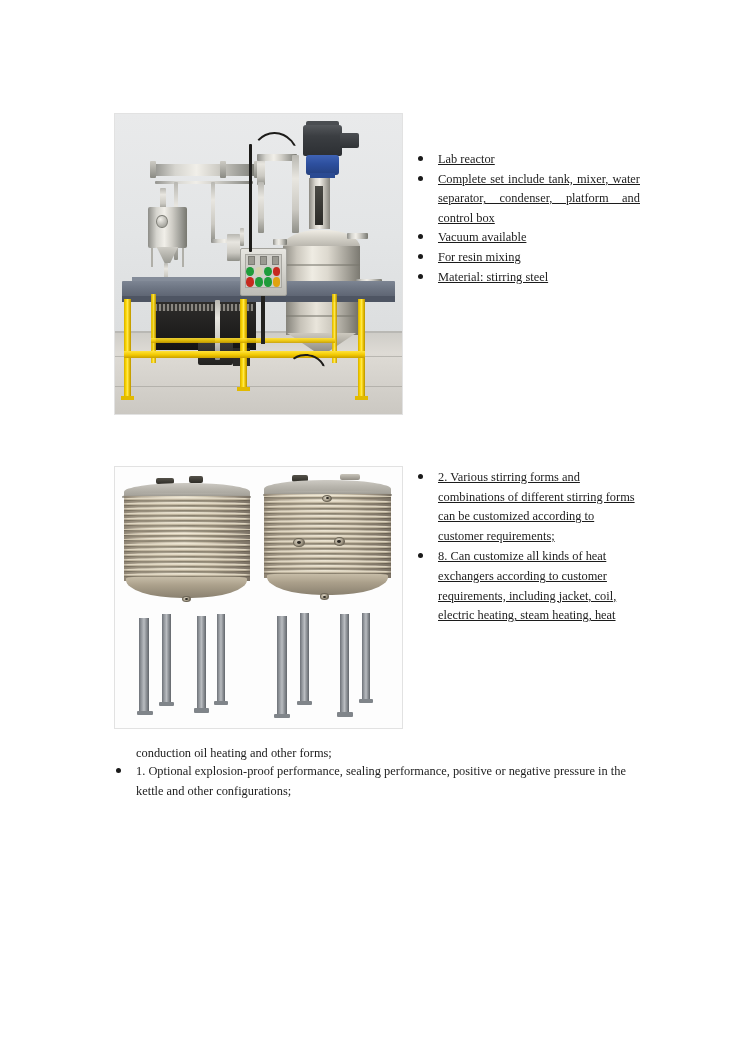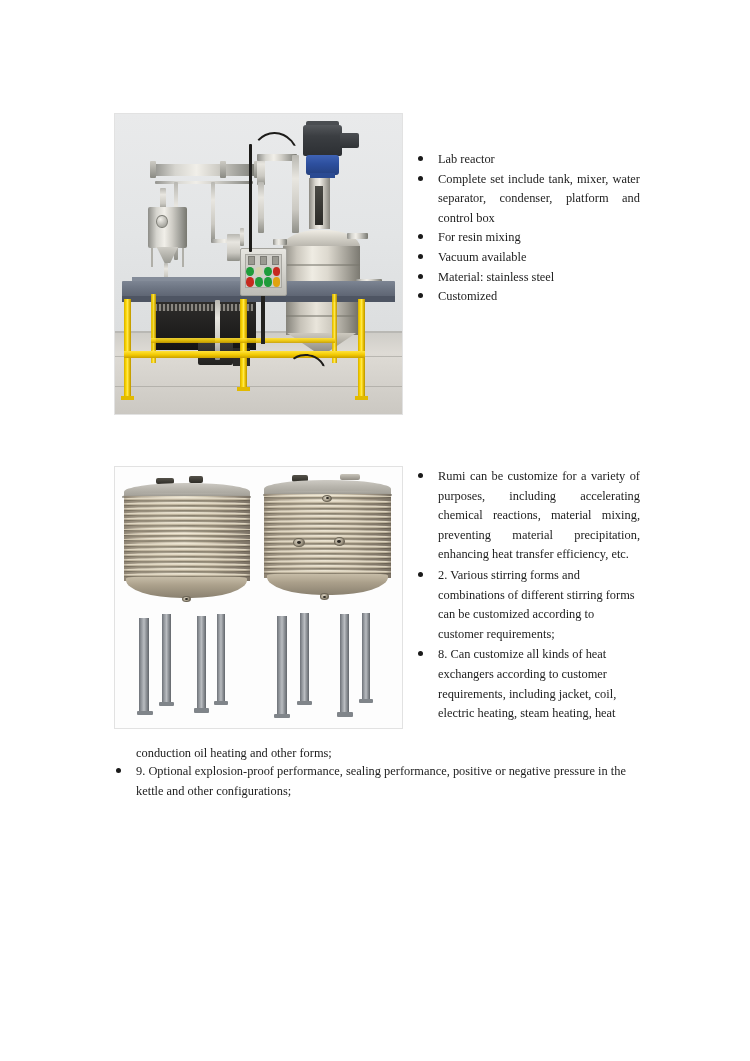--- a/index.html
+++ b/index.html
@@ -40,21 +40,21 @@
     width: 5px; height: 5px;
     border-radius: 50%;
     background: #1a1a1a;
   }
   .bullet-text {
     flex: 1 1 auto;
     font-size: 12.4px;
     line-height: 19.6px;
     color: #1c1c1c;
   }
-  .just .bullet-text { text-align: justify; }
+  .just .bullet-text { text-align: justify; text-decoration: underline; }
 
   
   #photo-lab { left: 114px; top: 113px; width: 289px; height: 302px; }
   .lab-scene { position: absolute; inset: 0; }
   
   .lab-wall {
     position: absolute; left: 0; top: 0; width: 100%; height: 73%;
     background: linear-gradient(180deg,#e9eaeb 0%,#e3e5e6 55%,#dcdedf 100%);
   }
   .lab-floor {
@@ -451,39 +451,33 @@
   <div class="bullet-row">
     <span class="bullet-dot">
         <i></i>
       </span>
     <span class="bullet-text">Complete set include tank, mixer, water separator, condenser, platform and control box</span>
   </div>
   <div class="bullet-row">
     <span class="bullet-dot">
         <i></i>
       </span>
+    <span class="bullet-text">Vacuum available</span>
+  </div>
+  <div class="bullet-row">
+    <span class="bullet-dot">
+        <i></i>
+      </span>
     <span class="bullet-text">For resin mixing</span>
   </div>
   <div class="bullet-row">
     <span class="bullet-dot">
         <i></i>
       </span>
-    <span class="bullet-text">Vacuum available</span>
-  </div>
-  <div class="bullet-row">
-    <span class="bullet-dot">
-        <i></i>
-      </span>
-    <span class="bullet-text">Material: stainless steel</span>
-  </div>
-  <div class="bullet-row">
-    <span class="bullet-dot">
-        <i></i>
-      </span>
-    <span class="bullet-text">Customized</span>
+    <span class="bullet-text">Material: stirring steel</span>
   </div>
 </div>
 
 <div class="photo" id="photo-coil">
   <div class="coil-scene">
 
     <div class="vessel" style="left:3%;top:6%;width:44%;height:62%;">
       <div class="toplug" style="left:26%;top:-3%;width:14%;height:4%;"></div>
       <div class="toplug" style="left:52%;top:-4%;width:11%;height:4%;"></div>
       <div class="v-lid"></div>
@@ -564,26 +558,20 @@
     <div class="v-leg" style="left:78.5%;top:56.5%;width:3.2%;height:38%;"></div>
     <div class="v-leg" style="left:86%;top:56%;width:3.0%;height:34%;"></div>
     <div class="v-foot" style="left:55.5%;top:94.5%;width:5.6%;"></div>
     <div class="v-foot" style="left:63.5%;top:89.5%;width:5.0%;"></div>
     <div class="v-foot" style="left:77.5%;top:94%;width:5.4%;"></div>
     <div class="v-foot" style="left:85%;top:89%;width:5.0%;"></div>
   </div>
 </div>
 
 <div class="bullets just" id="bullets-coil" style="left:418px;top:467px;width:222px;">
-  <div class="bullet-row">
-    <span class="bullet-dot">
-        <i></i>
-      </span>
-    <span class="bullet-text">Rumi can be customize for a variety of purposes, including accelerating chemical reactions, material mixing, preventing material precipitation, enhancing heat transfer efficiency, etc.</span>
-  </div>
   <div class="bullet-row" style="margin-top:1px">
     <span class="bullet-dot">
         <i></i>
       </span>
     <span class="bullet-text" style="text-align:left">2. Various stirring forms and combinations of different stirring forms can be customized according to customer requirements;</span>
   </div>
   <div class="bullet-row" style="margin-top:1px">
     <span class="bullet-dot">
         <i></i>
       </span>
@@ -591,15 +579,15 @@
   </div>
 </div>
 
 <div id="cont-line">conduction oil heating and other forms;</div>
 
 <div class="bullets" id="bullets-wide" style="position:absolute;">
   <div class="bullet-row">
     <span class="bullet-dot">
         <i></i>
       </span>
-    <span class="bullet-text" style="text-align:left">9. Optional explosion-proof performance, sealing performance, positive or negative pressure in the kettle and other configurations;</span>
+    <span class="bullet-text" style="text-align:left">1. Optional explosion-proof performance, sealing performance, positive or negative pressure in the kettle and other configurations;</span>
   </div>
 </div>
 
 </body></html>

